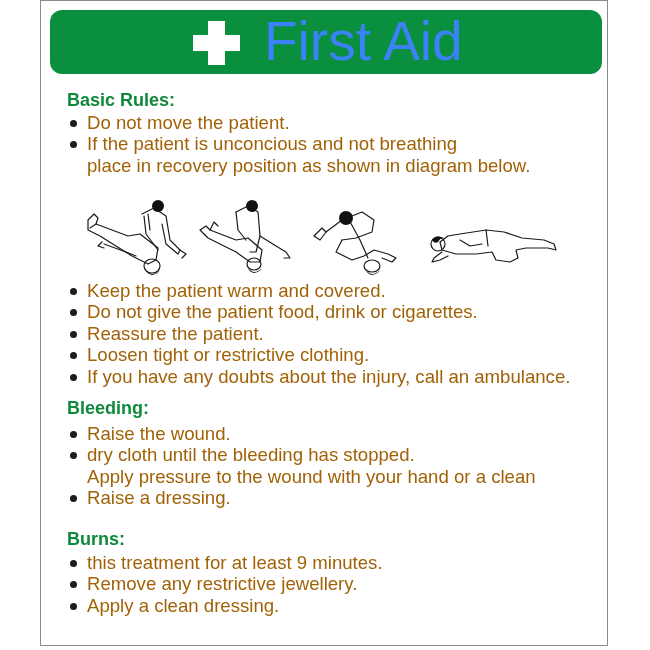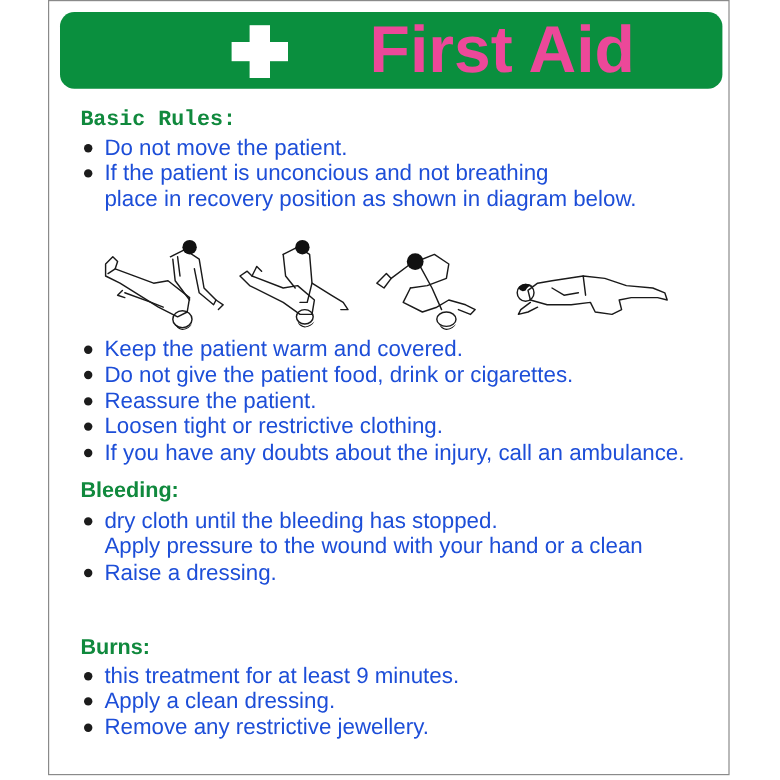--- a/index.html
+++ b/index.html
@@ -57,44 +57,43 @@
     height: 16px;
     background: #ffffff;
   }
   .title {
     position: absolute;
     left: 264px;
     top: 9px;
     height: 64px;
     line-height: 64px;
     font-size: 55px;
-    font-weight: bold;
-    color: #ec4899;
+    font-weight: normal;
+    color: #3b82f6;
     letter-spacing: 0px;
     white-space: nowrap;
-    margin-left: 44px;
   }
   .heading {
     position: absolute;
     left: 67px;
     font-size: 18px;
     font-weight: bold;
     color: #10893d;
     line-height: 20px;
     white-space: nowrap;
   }
   .list {
     position: absolute;
     left: 67px;
     margin: 0;
     padding: 0;
     list-style: none;
     font-size: 18.6px;
     line-height: 21.4px;
-    color: #1d4ed8;
+    color: #a16207;
   }
   .list li {
     position: relative;
     padding-left: 20px;
     white-space: nowrap;
   }
   .list li .bullet {
     position: absolute;
     left: 3px;
     top: 8px;
@@ -132,21 +131,21 @@
 
 <div class="sign"></div>
 
 <div class="banner"></div>
 <div class="cross">
   <div class="v"></div>
   <div class="h"></div>
 </div>
 <div class="title">First Aid</div>
 
-<div class="heading" style="top:90px;font-family:Liberation Mono, monospace;">Basic Rules:</div>
+<div class="heading" style="top:90px;">Basic Rules:</div>
 
 <ul class="list" style="top:112px;">
   <li>
     <span class="bullet"></span>
     <span class="line">Do not move the patient.</span>
   </li>
   <li>
     <span class="bullet"></span>
     <span class="line">If the patient is unconcious and not breathing</span>
     <span class="line">place in recovery position as shown in diagram below.</span>
@@ -230,36 +229,40 @@
   <li>
     <span class="bullet"></span>
     <span class="line">If you have any doubts about the injury, call an ambulance.</span>
   </li>
 </ul>
 
 <div class="heading" style="top:398px;">Bleeding:</div>
 <ul class="list" style="top:423px;">
   <li>
     <span class="bullet"></span>
+    <span class="line">Raise the wound.</span>
+  </li>
+  <li>
+    <span class="bullet"></span>
     <span class="line">dry cloth until the bleeding has stopped.</span>
     <span class="line">Apply pressure to the wound with your hand or a clean</span>
   </li>
   <li>
     <span class="bullet"></span>
     <span class="line">Raise a dressing.</span>
   </li>
 </ul>
 
 <div class="heading" style="top:529px;">Burns:</div>
 <ul class="list" style="top:552px;">
   <li>
     <span class="bullet"></span>
     <span class="line">this treatment for at least 9 minutes.</span>
   </li>
   <li>
     <span class="bullet"></span>
+    <span class="line">Remove any restrictive jewellery.</span>
+  </li>
+  <li>
+    <span class="bullet"></span>
     <span class="line">Apply a clean dressing.</span>
   </li>
-  <li>
-    <span class="bullet"></span>
-    <span class="line">Remove any restrictive jewellery.</span>
-  </li>
 </ul>
 
 </body></html>

